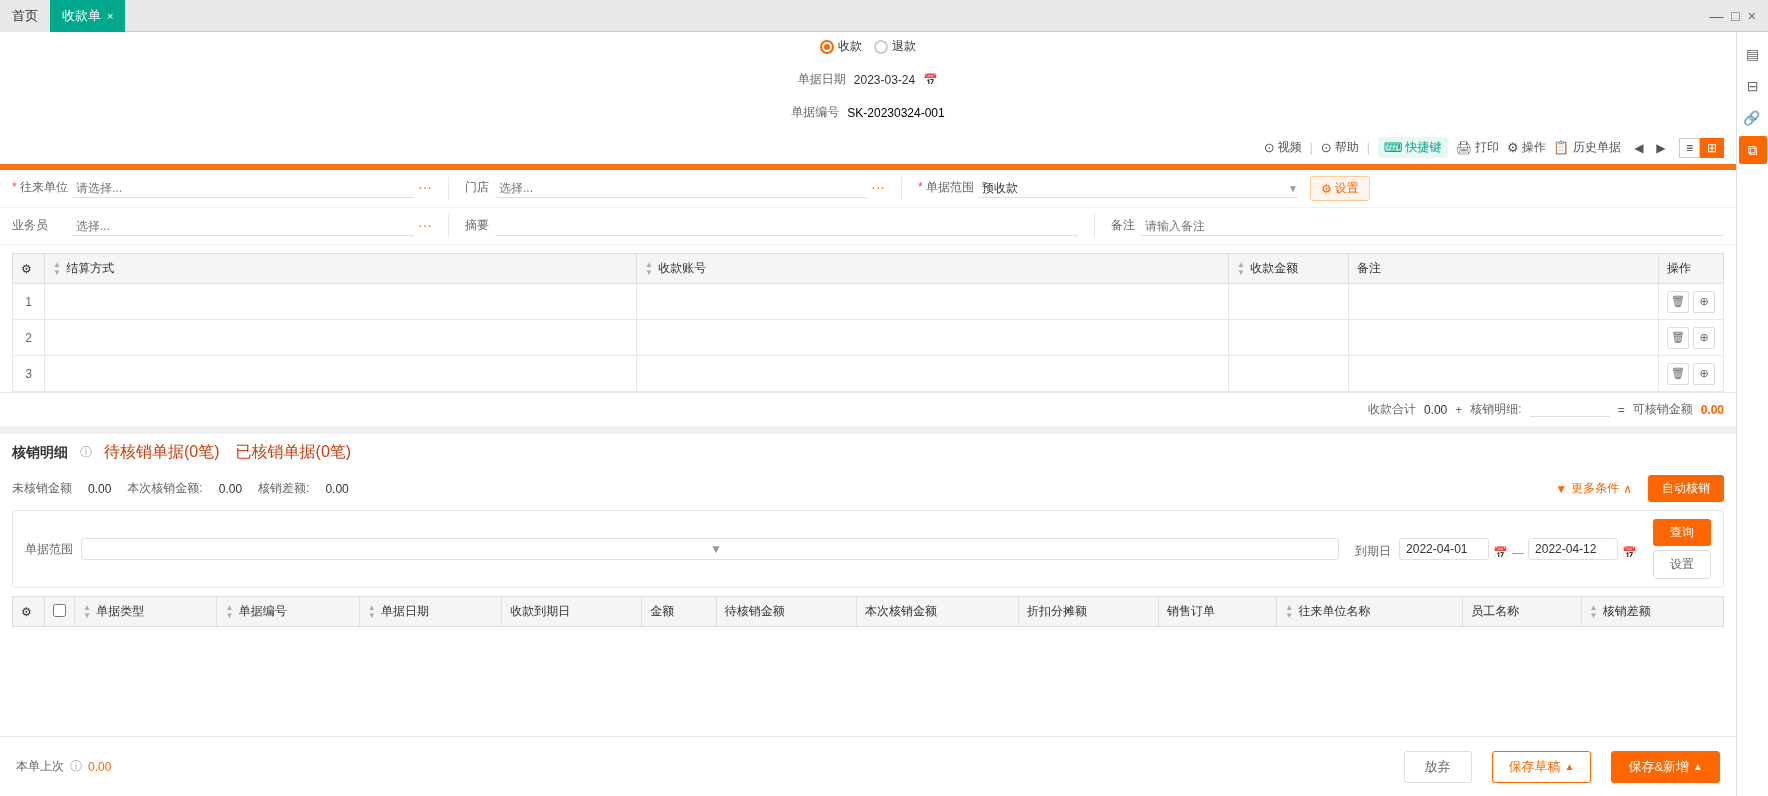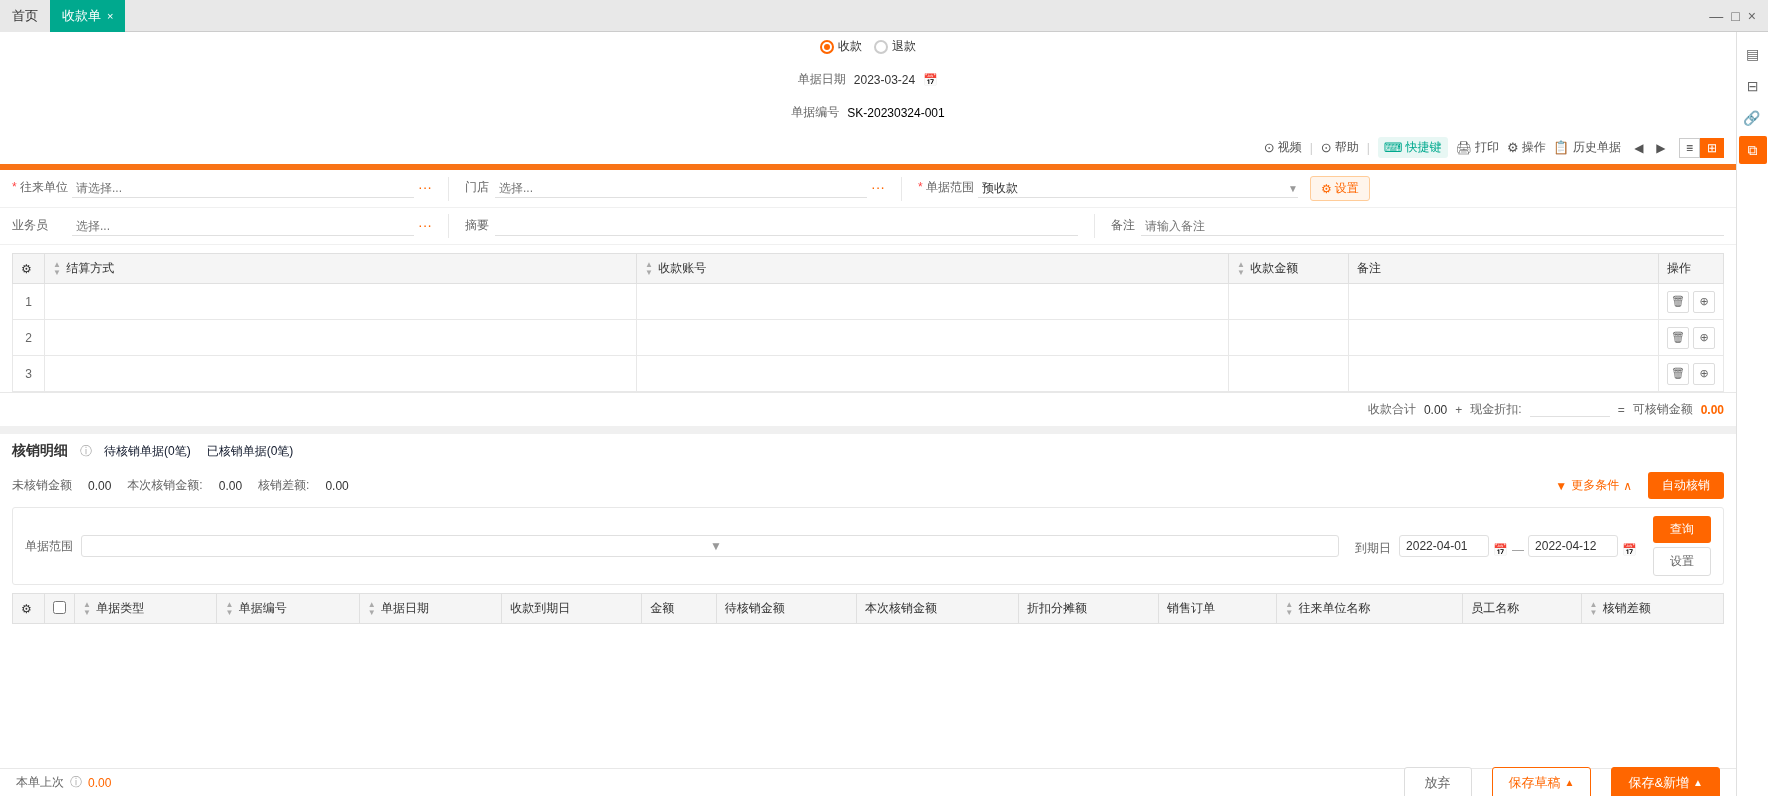--- a/index.html
+++ b/index.html
@@ -74,21 +74,21 @@
     .summary-val { color: #333; }
     .summary-orange { color: #ff6600; font-weight: bold; }
     .summary-input { border: none; border-bottom: 1px solid #e0e0e0; width: 80px; text-align: right; outline: none; font-size: 12px; }
 
     
     .verify-section { padding: 8px 12px; border-top: 8px solid #f0f0f0; }
     .verify-header { display: flex; align-items: center; gap: 12px; margin-bottom: 8px; }
     .verify-title { font-size: 14px; font-weight: bold; color: #333; }
     .info-icon { color: #aaa; cursor: pointer; }
     .verify-tabs { display: flex; gap: 16px; }
-    .verify-tab { color: #0f172a; cursor: pointer; font-size: 12px; }
+    .verify-tab { color: #c2410c; cursor: pointer; font-size: 16px; }
     .verify-stats { display: flex; align-items: center; gap: 16px; padding: 4px 0 8px; color: #666; }
     .verify-stats .val { color: #333; }
     .more-cond { display: flex; align-items: center; gap: 4px; color: #ff6600; cursor: pointer; margin-left: auto; }
     .auto-btn { background: #ff6600; color: #fff; border: none; padding: 5px 14px; border-radius: 3px; cursor: pointer; font-size: 12px; }
 
     
     .filter-row { display: flex; align-items: center; gap: 16px; padding: 8px 12px; border: 1px solid #e8e8e8; border-radius: 3px; margin-bottom: 8px; }
     .filter-field { display: flex; align-items: center; gap: 6px; flex: 1; }
     .filter-select { display: flex; align-items: center; border: 1px solid #e0e0e0; border-radius: 3px; padding: 3px 6px; flex: 1; cursor: pointer; }
     .filter-select span { flex: 1; color: #999; }
@@ -98,21 +98,21 @@
     .date-sep { color: #999; }
     .filter-actions { display: flex; flex-direction: column; gap: 4px; }
     .query-btn { background: #ff6600; color: #fff; border: none; padding: 5px 16px; border-radius: 3px; cursor: pointer; font-size: 12px; }
     .setting-btn { background: #fff; color: #666; border: 1px solid #ddd; padding: 5px 16px; border-radius: 3px; cursor: pointer; font-size: 12px; }
 
     
     .bottom-table { width: 100%; border-collapse: collapse; border: 1px solid #e8e8e8; }
     .bottom-table th { background: #f5f5f5; border: 1px solid #e0e0e0; padding: 6px 8px; text-align: left; font-weight: normal; color: #333; white-space: nowrap; font-size: 12px; }
 
     
-    .bottom-bar { position: fixed; bottom: 0; left: 0; right: 32px; height: 28px; background: #fff; border-top: 1px solid #e8e8e8; display: flex; align-items: center; padding: 0 16px; }
+    .bottom-bar { position: fixed; bottom: 0; left: 0; right: 32px; height: 60px; background: #fff; border-top: 1px solid #e8e8e8; display: flex; align-items: center; padding: 0 16px; }
     .bottom-info { display: flex; align-items: center; gap: 6px; color: #666; }
     .bottom-info .info-icon2 { color: #aaa; cursor: pointer; }
     .bottom-actions { margin-left: auto; display: flex; gap: 20px; }
     .btn-abandon { background: #fff; border: 1px solid #ddd; color: #666; padding: 6px 20px; border-radius: 3px; cursor: pointer; font-size: 13px; }
     .btn-save-draft { background: #fff; border: 1px solid #ff6600; color: #ff6600; padding: 6px 16px; border-radius: 3px; cursor: pointer; font-size: 13px; display: flex; align-items: center; gap: 4px; }
     .btn-save-new { background: #ff6600; border: 1px solid #ff6600; color: #fff; padding: 6px 16px; border-radius: 3px; cursor: pointer; font-size: 13px; display: flex; align-items: center; gap: 4px; }
     .btn-arrow { font-size: 10px; }
 
     .sort-arrows { display: inline-flex; flex-direction: column; font-size: 8px; color: #aaa; vertical-align: middle; line-height: 1; margin-right: 2px; }
   </style>
@@ -316,21 +316,21 @@
             </td>
           </tr>
         </tbody>
       </table>
     </div>
 
     <div class="summary-row">
       <span>收款合计</span>
       <span class="summary-val">0.00</span>
       <span>+</span>
-      <span>现金折扣:</span>
+      <span>核销明细:</span>
       <input class="summary-input" type="text" style="">
       <span>=</span>
       <span>可核销金额</span>
       <span class="summary-orange">0.00</span>
     </div>
 
     <div class="verify-section">
       <div class="verify-header">
         <span class="verify-title">核销明细</span>
         <span class="info-icon">ⓘ</span>

